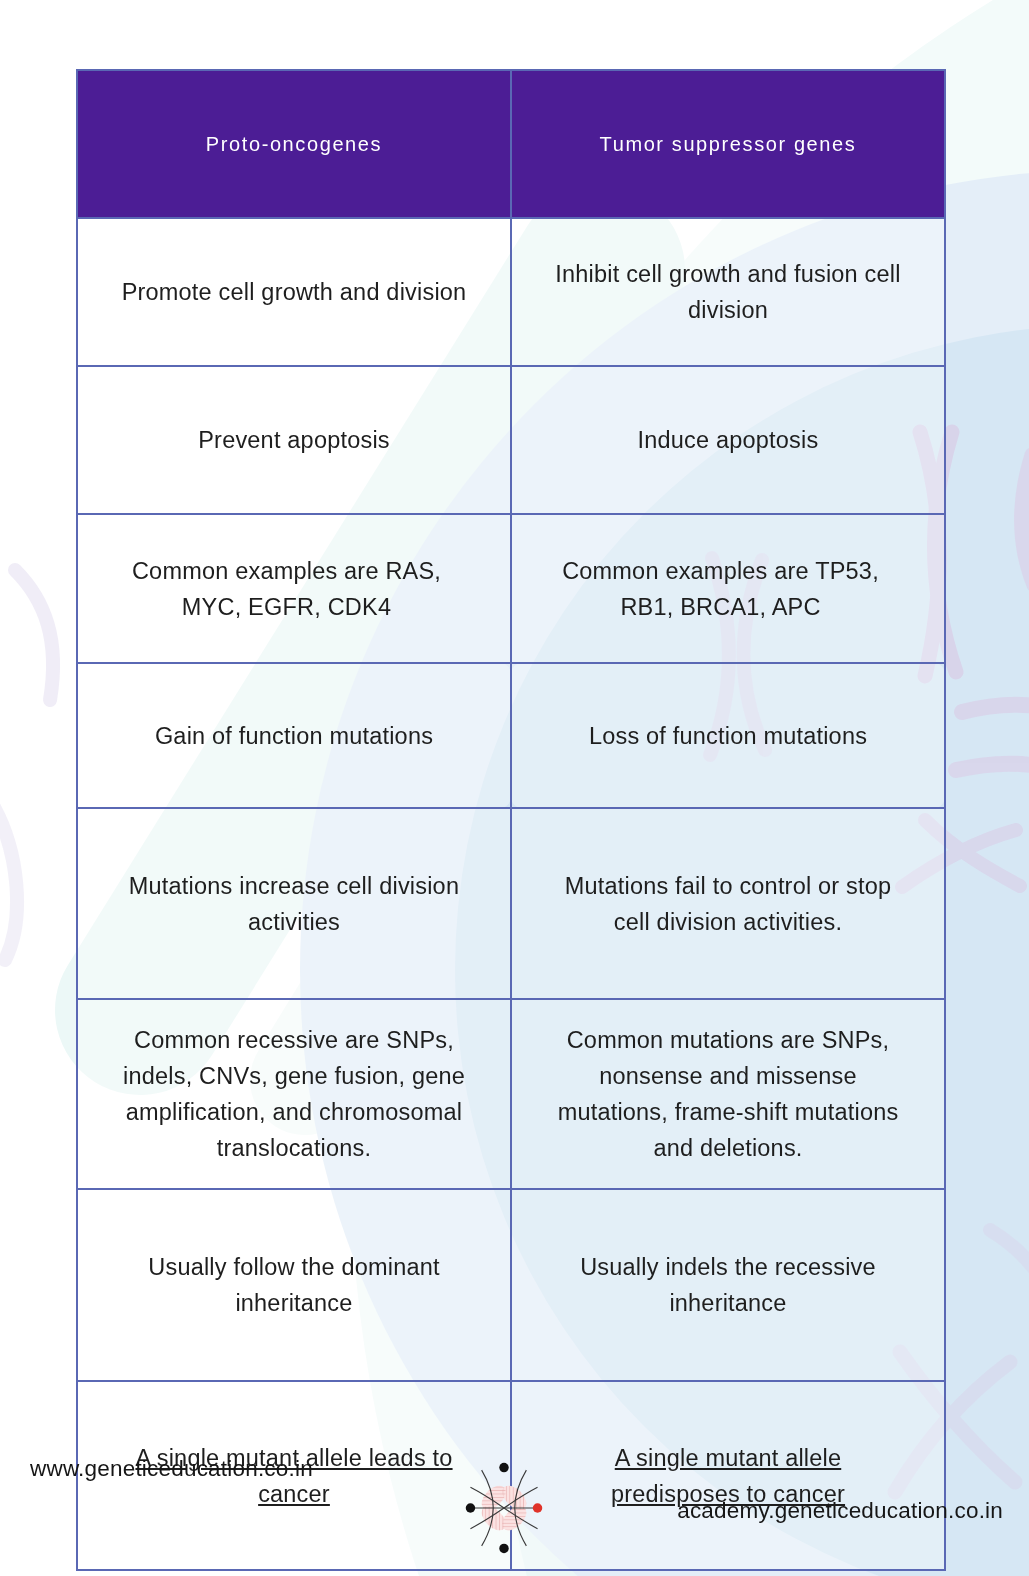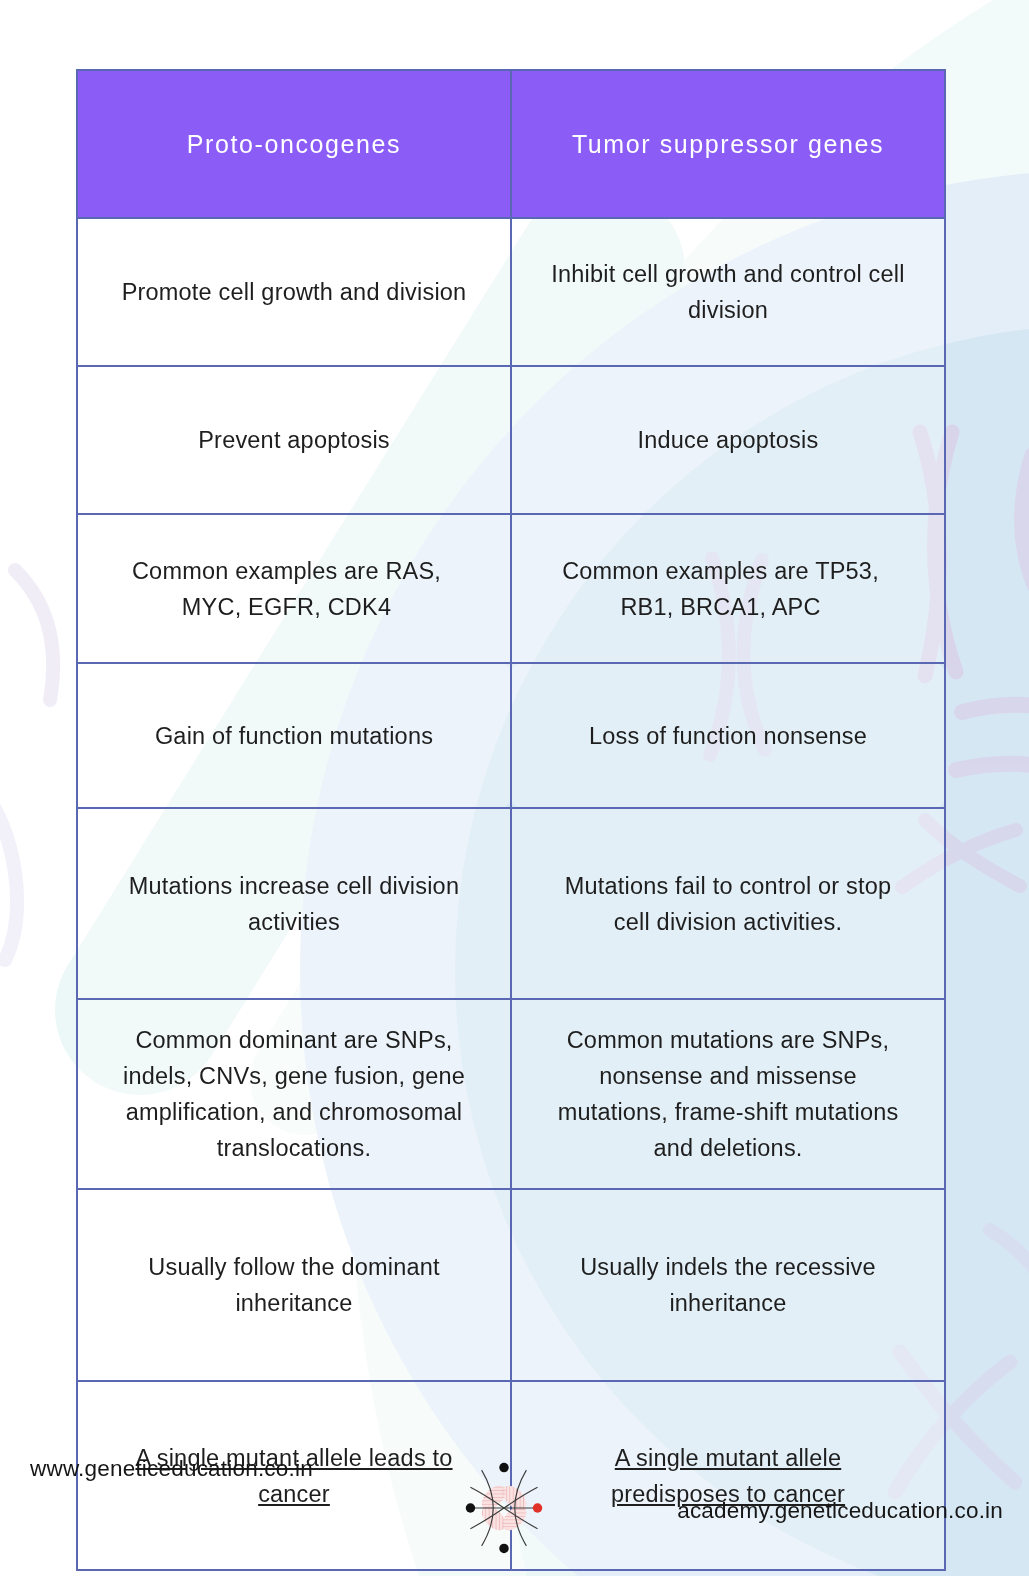--- a/index.html
+++ b/index.html
@@ -14,22 +14,22 @@
   table.cmp{
     position:absolute;left:76px;top:69px;width:868px;z-index:1;
     border-collapse:collapse;table-layout:fixed;
   }
   .cmp th,.cmp td{
     border:2px solid #5a68b4;
     text-align:center;vertical-align:middle;
     padding:6px 36px;
   }
   .cmp th{
-    background:#8b5cf6;color:#ffffff;
-    font-size:25px;font-weight:400;letter-spacing:1.6px;
+    background:#4c1d95;color:#ffffff;
+    font-size:20px;font-weight:400;letter-spacing:1.6px;
     height:134px;
   }
   .cmp td{
     background:rgba(255,255,255,0.32);
     color:#1e1e1e;font-size:23.5px;font-weight:400;
     line-height:36px;letter-spacing:.2px;
   }
   .cmp col{width:434px;}
   .cmp tr.r1 td{height:134px;}
   .cmp tr.r2 td{height:134px;margin-left:32px;}
@@ -108,40 +108,40 @@
       <col>
       <col>
     </colgroup>
   <tbody>
       <tr>
     <th>Proto-oncogenes</th>
     <th>Tumor suppressor genes</th>
   </tr>
   <tr class="r1">
     <td>Promote cell growth and division</td>
-    <td>Inhibit cell growth and control cell division</td>
+    <td>Inhibit cell growth and fusion cell division</td>
   </tr>
   <tr class="r2">
     <td>Prevent apoptosis</td>
     <td>Induce apoptosis</td>
   </tr>
   <tr class="r3">
     <td>Common examples are RAS, MYC, EGFR, CDK4</td>
     <td>Common examples are TP53, RB1, BRCA1, APC</td>
   </tr>
   <tr class="r4">
     <td>Gain of function mutations</td>
-    <td>Loss of function nonsense</td>
+    <td>Loss of function mutations</td>
   </tr>
   <tr class="r5">
     <td>Mutations increase cell division activities</td>
     <td>Mutations fail to control or stop cell division activities.</td>
   </tr>
   <tr class="r6">
-    <td>Common dominant are SNPs, indels, CNVs, gene fusion, gene amplification, and chromosomal translocations.</td>
+    <td>Common recessive are SNPs, indels, CNVs, gene fusion, gene amplification, and chromosomal translocations.</td>
     <td>Common mutations are SNPs, nonsense and missense mutations, frame-shift mutations and deletions.</td>
   </tr>
   <tr class="r7">
     <td>Usually follow the dominant inheritance</td>
     <td>Usually indels the recessive inheritance</td>
   </tr>
   <tr class="r8">
     <td>A single mutant allele leads to cancer</td>
     <td>A single mutant allele predisposes to cancer</td>
   </tr>

